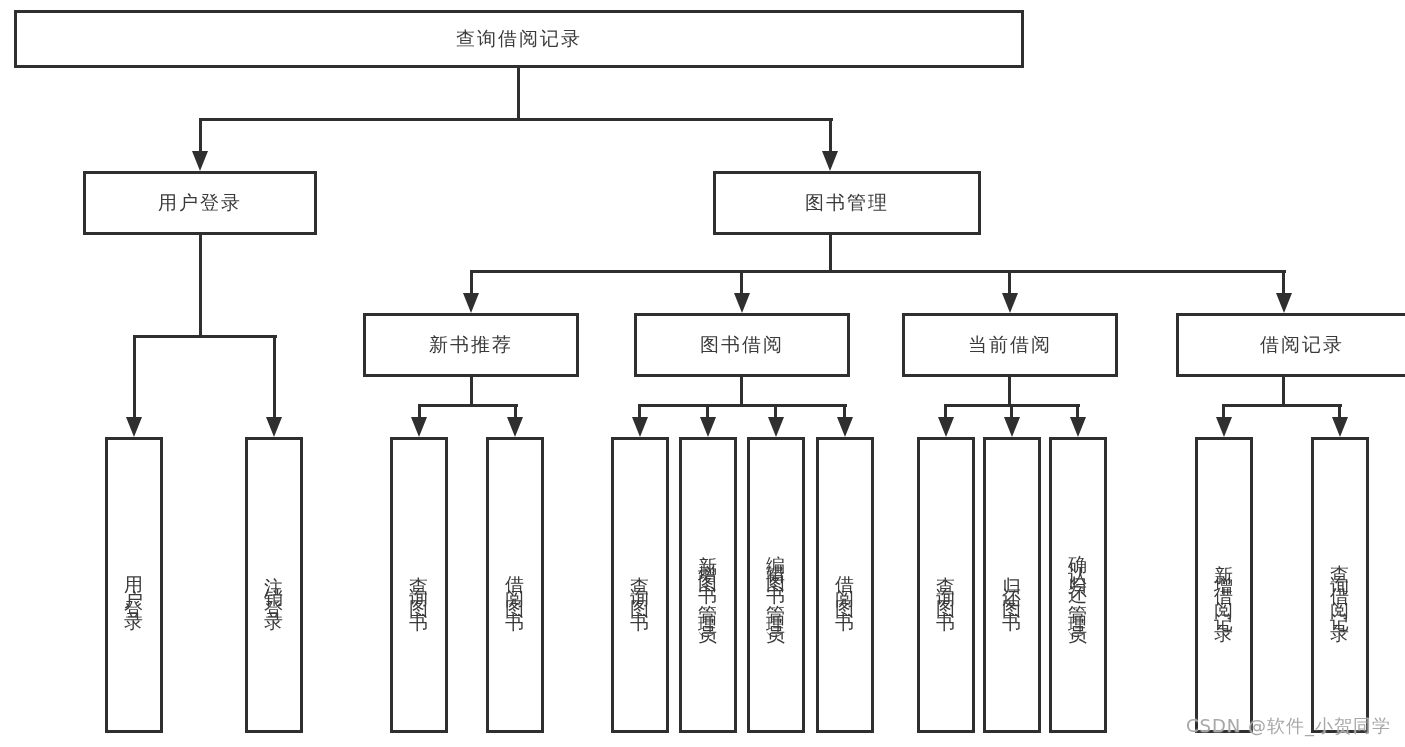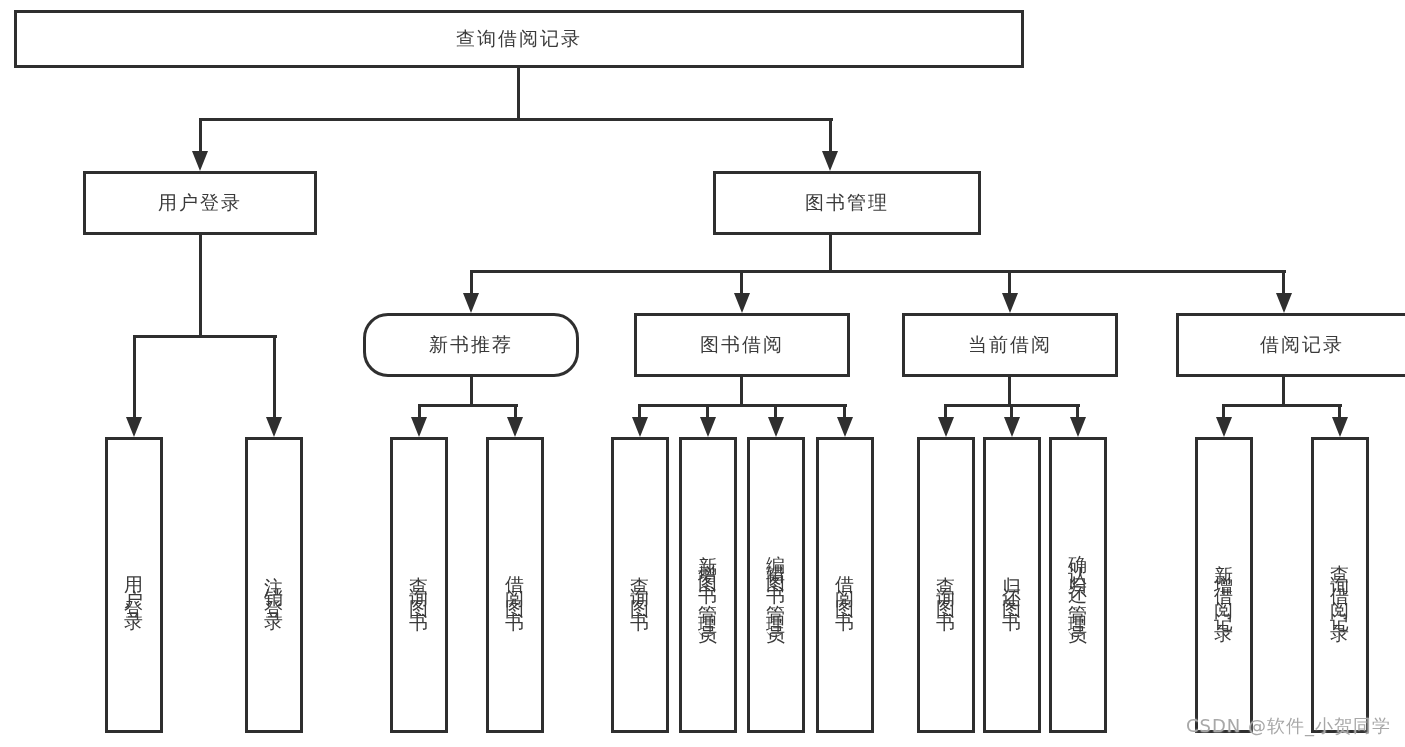--- a/index.html
+++ b/index.html
@@ -85,21 +85,21 @@
   <div class="hline" style="left:470px; top:270px; width:816px;"></div>
   <div class="vline" style="left:470px; top:270px; height:27px;"></div>
   <div class="arrow" style="left:463px; top:293px;"></div>
   <div class="vline" style="left:740px; top:270px; height:27px;"></div>
   <div class="arrow" style="left:734px; top:293px;"></div>
   <div class="vline" style="left:1008px; top:270px; height:27px;"></div>
   <div class="arrow" style="left:1002px; top:293px;"></div>
   <div class="vline" style="left:1282px; top:270px; height:27px;"></div>
   <div class="arrow" style="left:1276px; top:293px;"></div>
 
-  <div class="node" style="left:363px; top:313px; width:216px; height:64px;border-radius:25px;">
+  <div class="node" style="left:363px; top:313px; width:216px; height:64px;">
     <span>新书推荐</span>
   </div>
   <div class="node" style="left:634px; top:313px; width:216px; height:64px;">
     <span>图书借阅</span>
   </div>
   <div class="node" style="left:902px; top:313px; width:216px; height:64px;">
     <span>当前借阅</span>
   </div>
   <div class="node" style="left:1176px; top:313px; width:240px; height:64px;padding-left:12px;">
     <span>借阅记录</span>

